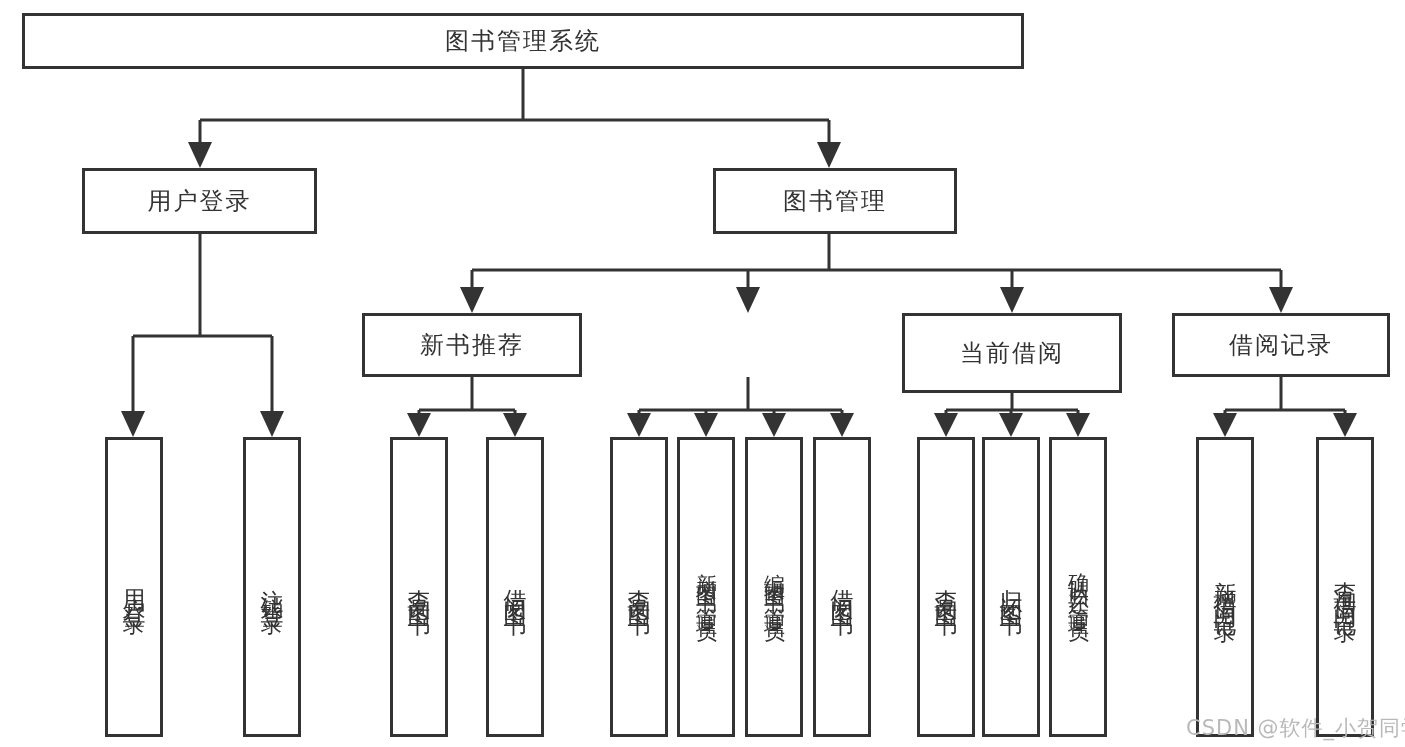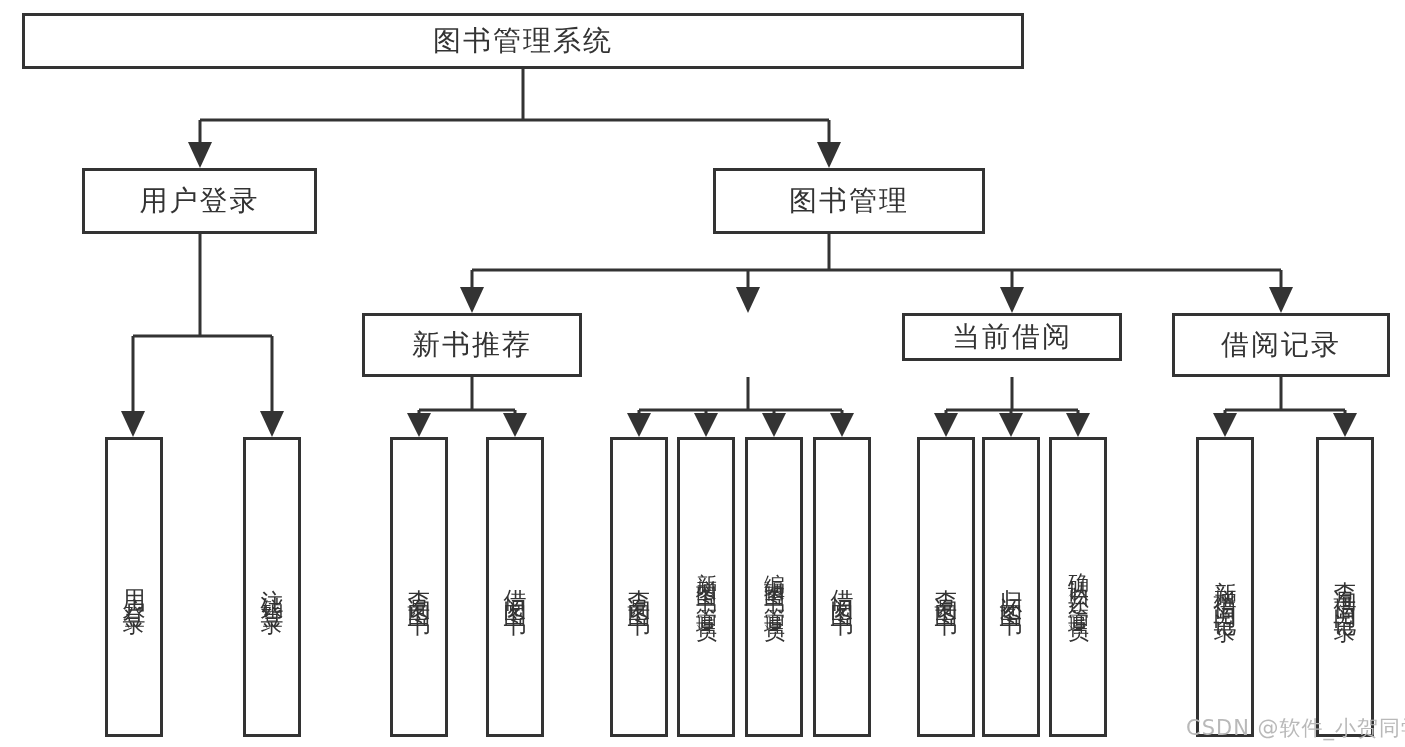--- a/index.html
+++ b/index.html
@@ -25,21 +25,21 @@
     box-sizing: border-box;
     background: #ffffff;
     border: 3px solid #333333;
     display: flex;
     align-items: center;
     justify-content: center;
     text-align: center;
     color: #333333;
   }
   .hbox {
-    font-size: 28px;
+    font-size: 24px;
     letter-spacing: 2px;
     white-space: nowrap;
   }
   .vbox {
     width: 58px;
     height: 300px;
     top: 437px;
     writing-mode: vertical-lr;
     text-orientation: mixed;
     font-size: 23px;
@@ -105,24 +105,24 @@
     <g>
       <path d="M1281 377 V410 M1225 410 H1345 M1225 410 V415 M1345 410 V415"></path>
       <polygon points="1213,413 1237,413 1225,437"></polygon>
       <polygon points="1333,413 1357,413 1345,437"></polygon>
     </g>
   </svg>
 
   <div class="box hbox" style="left:22px; top:13px; width:1002px; height:56px;">图书管理系统</div>
 
   <div class="box hbox" style="left:82px; top:168px; width:235px; height:66px;">用户登录</div>
-  <div class="box hbox" style="left:713px; top:168px; width:272px; height:66px;text-align:right;">图书管理</div>
+  <div class="box hbox" style="left:713px; top:168px; width:244px; height:66px;text-align:right;">图书管理</div>
 
   <div class="box hbox" style="left:362px; top:313px; width:220px; height:64px;">新书推荐</div>
-  <div class="box hbox" style="left:902px; top:313px; width:220px; height:48px;">当前借阅</div>
+  <div class="box hbox" style="left:902px; top:313px; width:220px; height:80px;">当前借阅</div>
   <div class="box hbox" style="left:1172px; top:313px; width:218px; height:64px;">借阅记录</div>
 
   <div class="box vbox" style="left:105px;">用户登录</div>
   <div class="box vbox" style="left:243px;">注销登录</div>
 
   <div class="box vbox" style="left:390px;">查询图书</div>
   <div class="box vbox" style="left:486px;">借阅图书</div>
 
   <div class="box vbox" style="left:610px;">查询图书</div>
   <div class="box vbox vtight" style="left:677px;">新增图书（管理员）</div>

